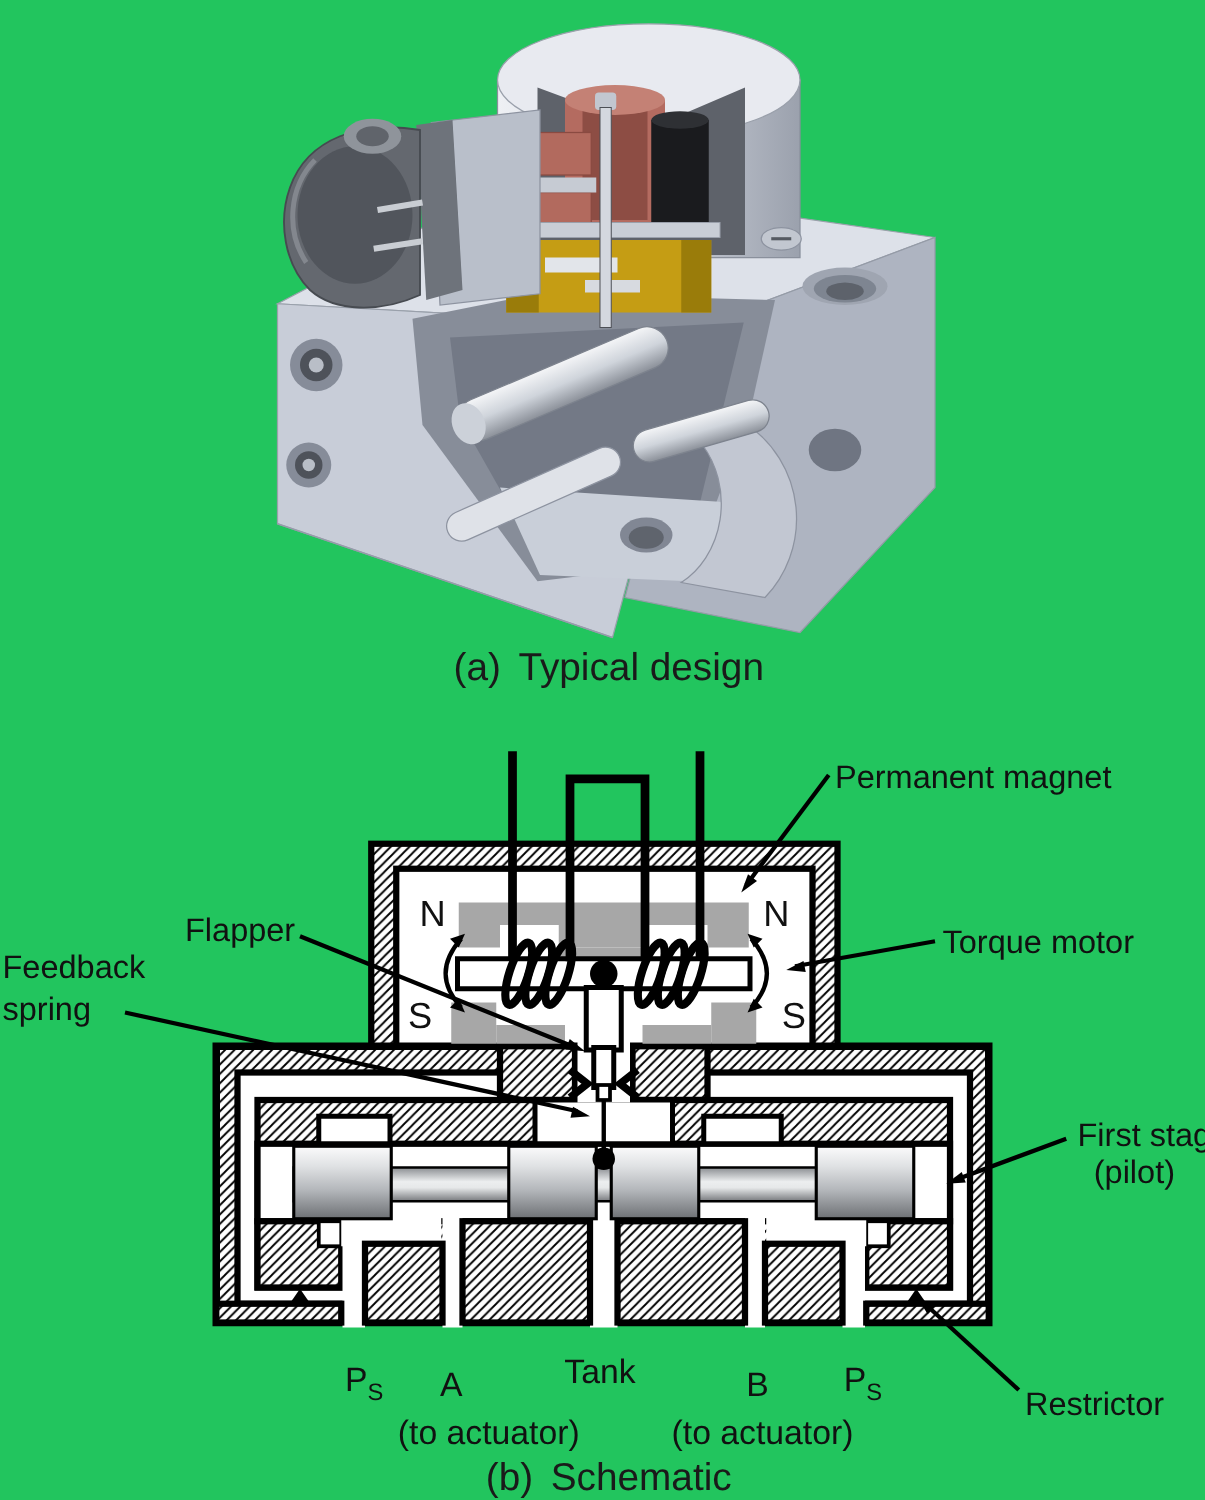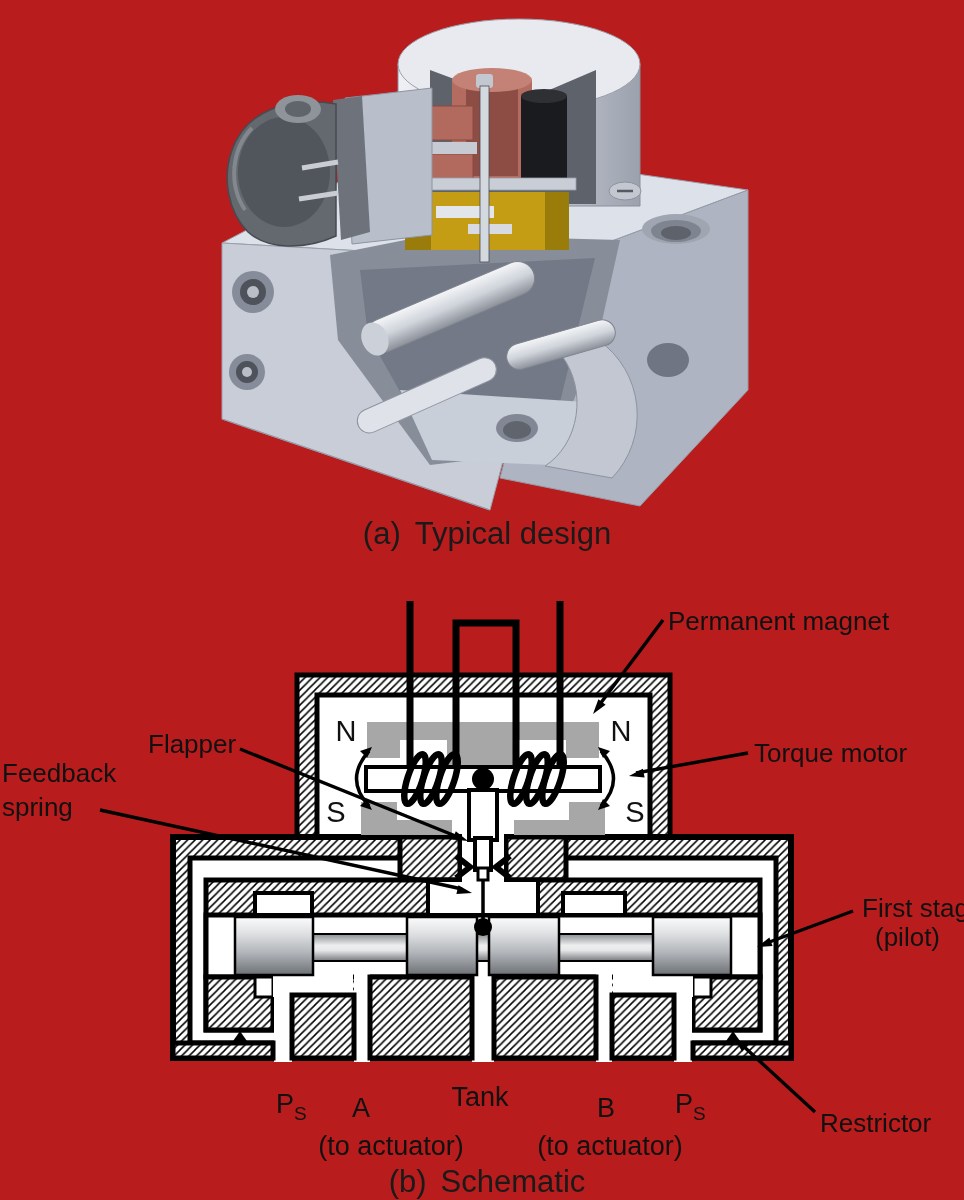--- a/index.html
+++ b/index.html
@@ -1,16 +1,16 @@
 <!DOCTYPE html>
 <html><head>
 <meta charset="utf-8">
 <style>
   html,body{margin:0;padding:0;background:#fff;}
-  .page{width:964px;height:1200px;background:#b91c1c;position:relative;overflow:hidden;}
+  .page{width:964px;height:1200px;background:#22c55e;position:relative;overflow:hidden;}
   svg{display:block;}
   text{font-family:"Liberation Sans","DejaVu Sans",sans-serif;fill:#111;}
   .lbl{font-size:26px;}
   .pole{font-size:29px;}
   .port{font-size:27px;}
   .portsub{font-size:19px;}
   .cap{font-size:31px;fill:#1a1a1a;}
   .h{fill:url(#hatch);stroke:#000;}
   .w{fill:#ffffff;stroke:#000;}
   .ldr{stroke:#000;stroke-width:3.4;fill:none;}

